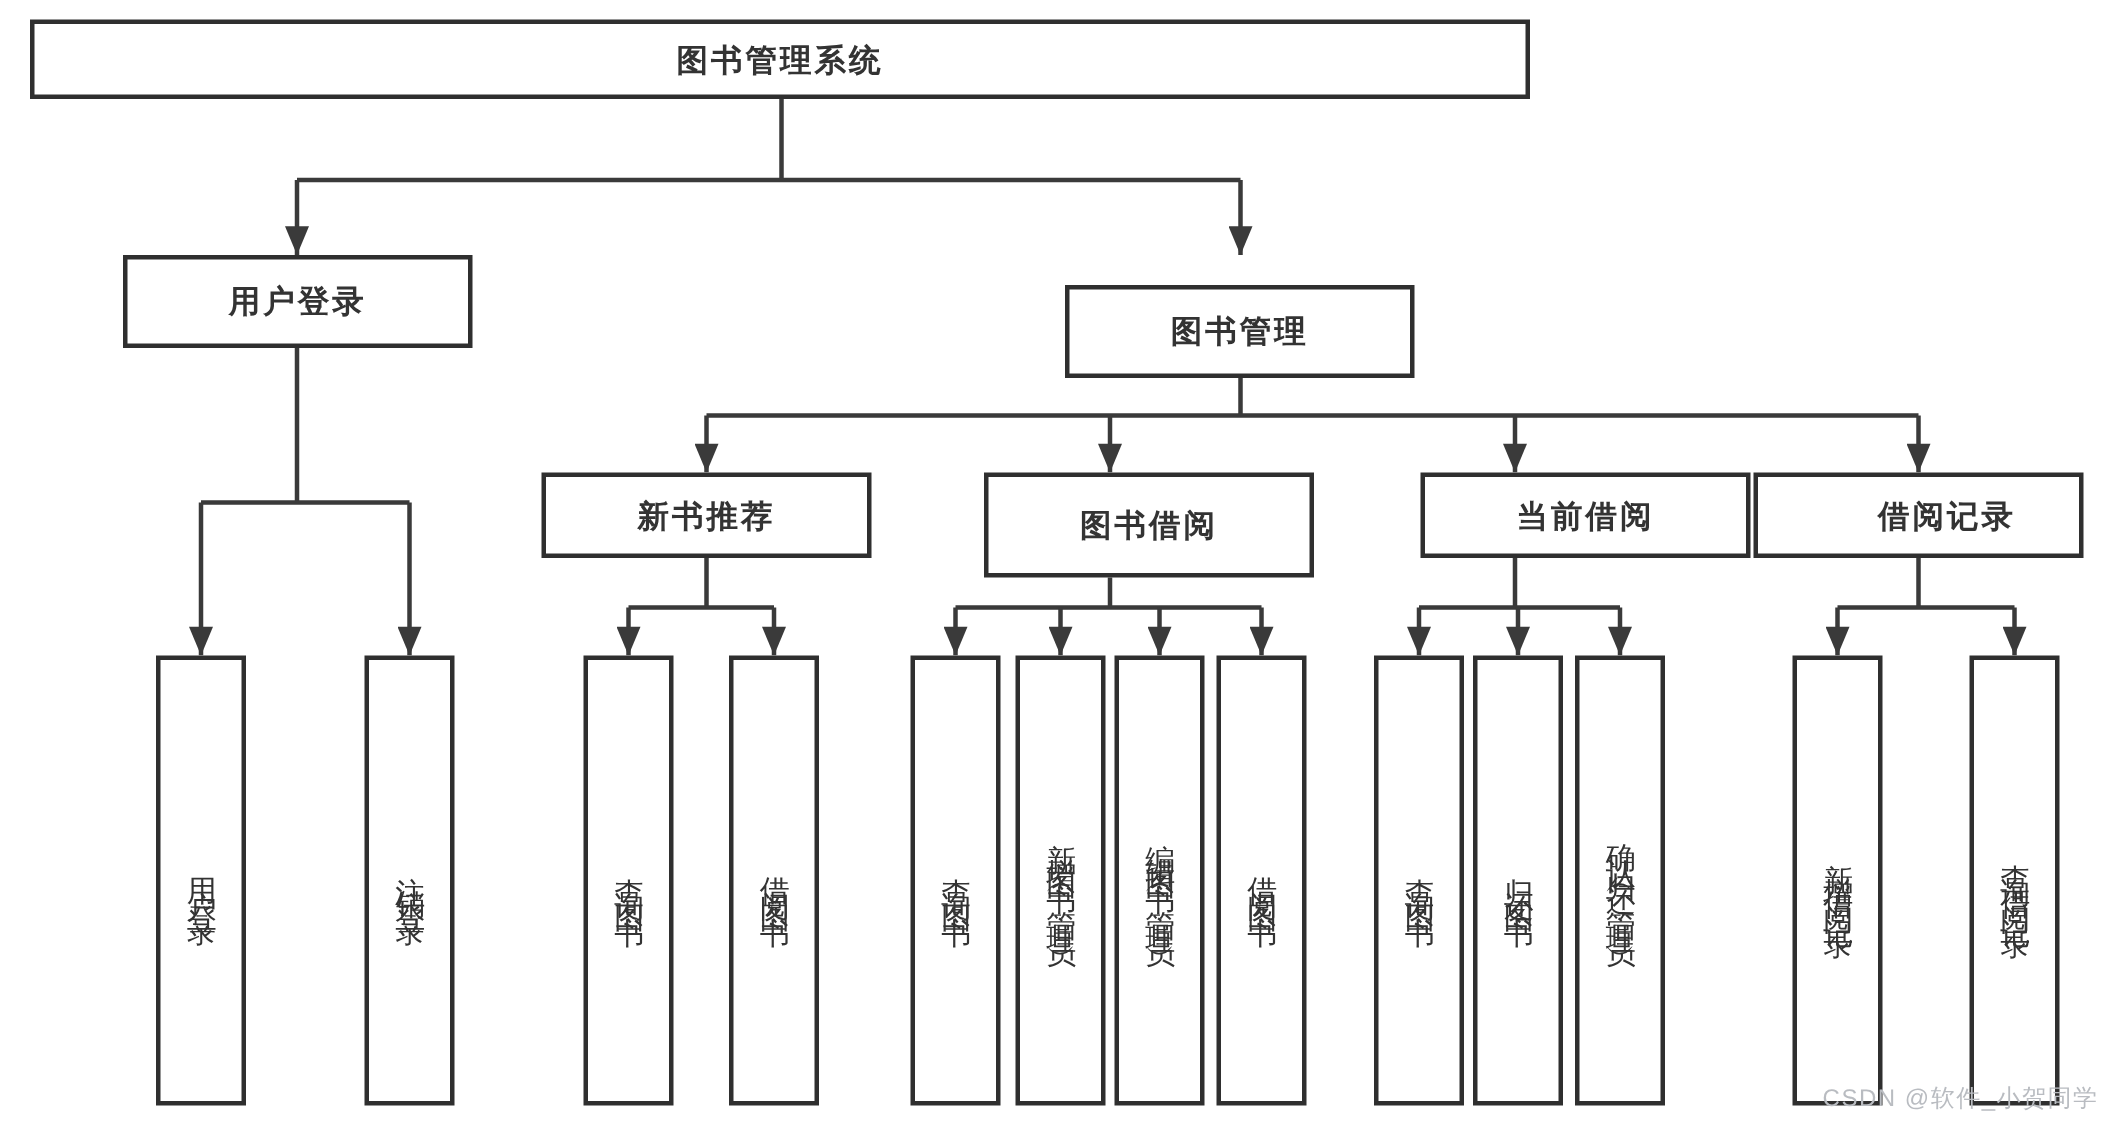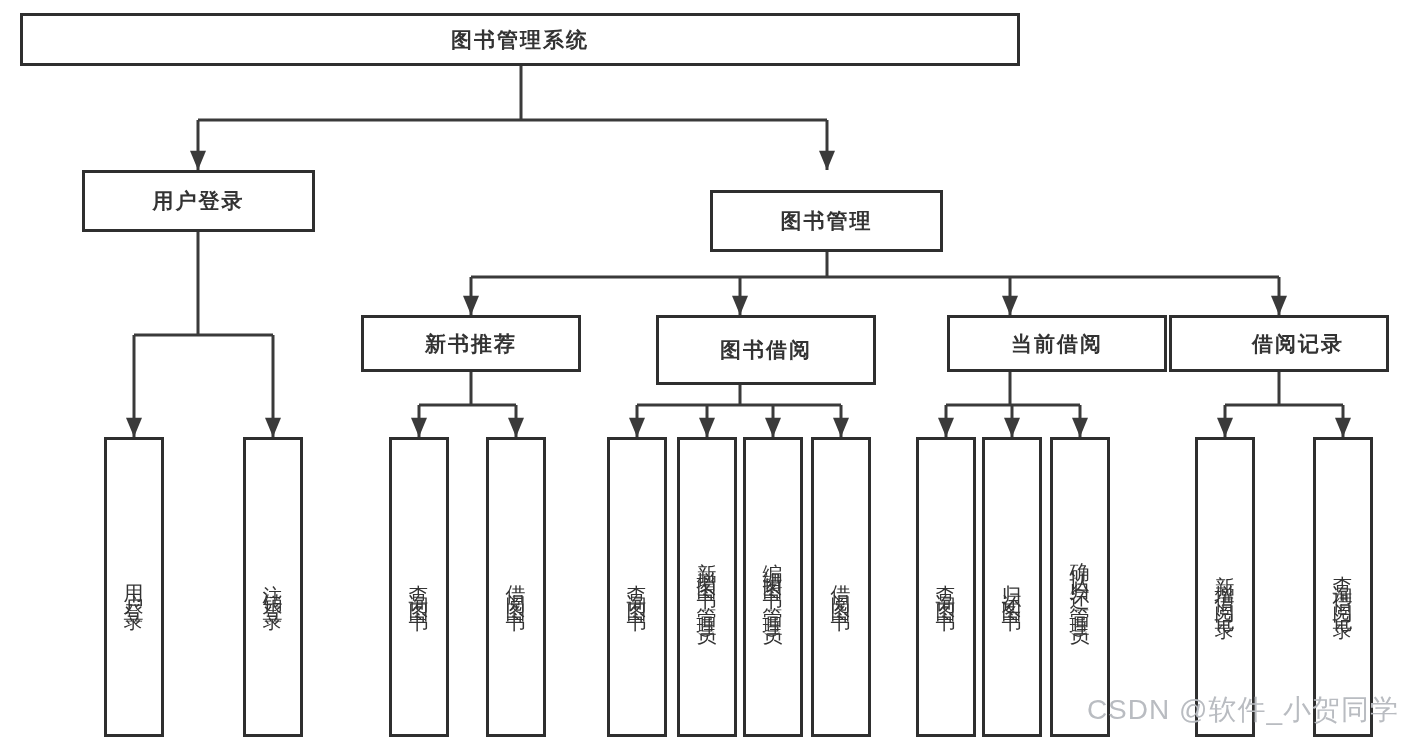--- a/index.html
+++ b/index.html
@@ -47,22 +47,22 @@
     height: 300px;
     top: 437px;
     font-size: 20px;
     writing-mode: vertical-rl;
     letter-spacing: 9px;
     line-height: 1;
   }
   .watermark {
     position: absolute;
     right: 6px;
-    bottom: 18px;
-    font-size: 28px;
+    bottom: 4px;
+    font-size: 16px;
     color: var(--watermark);
     letter-spacing: 1px;
     z-index: 5;
     white-space: nowrap;
   }
 </style>
 </head>
 <body>
 
 <div class="canvas">

